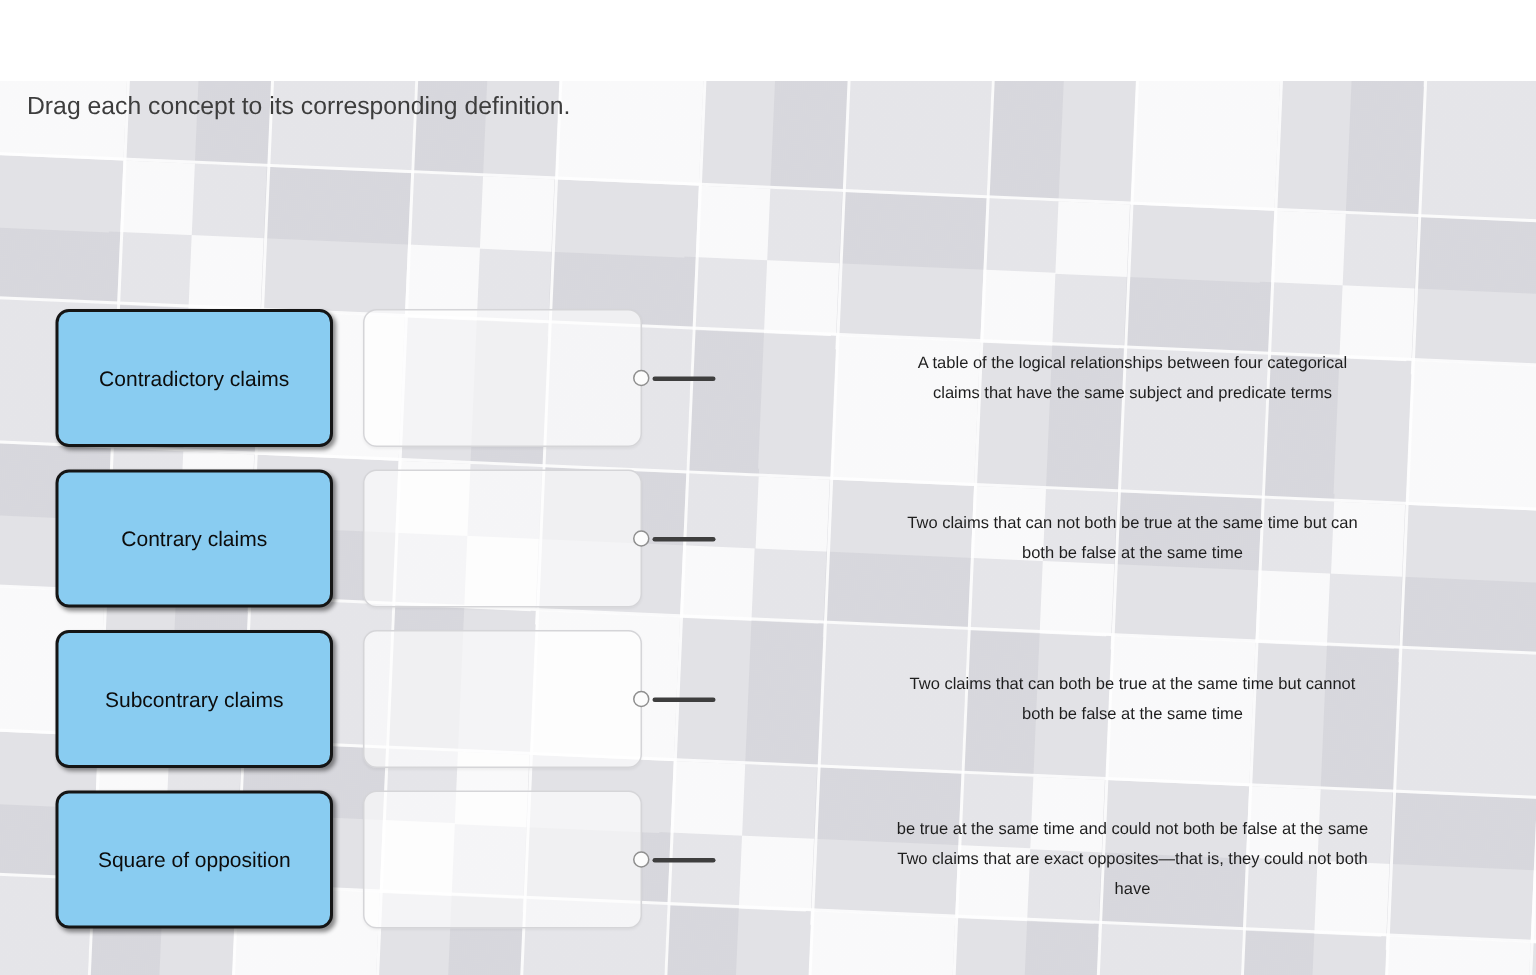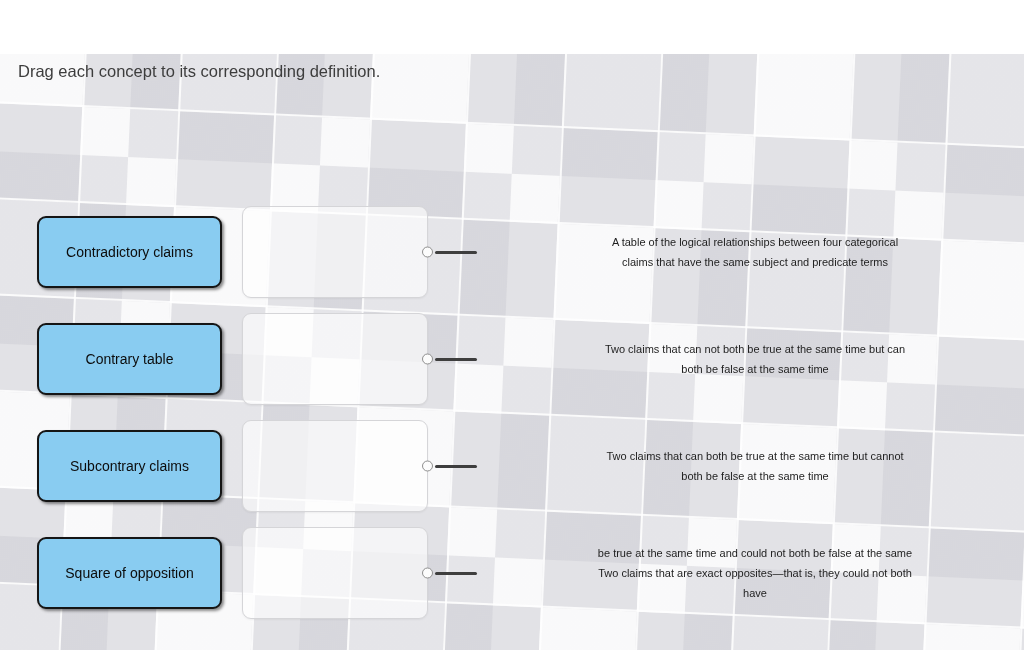--- a/index.html
+++ b/index.html
@@ -60,21 +60,21 @@
   .row {
     display: flex;
     align-items: center;
     height: 92px;
     margin-bottom: 15px;
   }
 
   .concept-card {
     flex: none;
     width: 185px;
-    height: 72px;
+    height: 92px;
     box-sizing: border-box;
     background: var(--concept-card-bg, #89ccf1);
     border: 2px solid var(--concept-card-border, #151515);
     border-radius: 9px;
     box-shadow: 2px 2px 3px rgba(0,0,0,0.45);
     display: flex;
     align-items: center;
     justify-content: center;
     text-align: center;
     font-size: 14px;
@@ -148,21 +148,21 @@
       </div>
       <div class="connector-line"></div>
       <div class="definition">
         <div>A table of the logical relationships between four categorical</div>
         <div>claims that have the same subject and predicate terms</div>
         <div></div>
       </div>
     </div>
 
     <div class="row">
-      <div class="concept-card">Contrary table</div>
+      <div class="concept-card">Contrary claims</div>
       <div class="drop-slot">
         <span></span>
         <span class="connector-circle"></span>
       </div>
       <div class="connector-line"></div>
       <div class="definition">
         <div>Two claims that can not both be true at the same time but can</div>
         <div>both be false at the same time</div>
         <div></div>
       </div>

